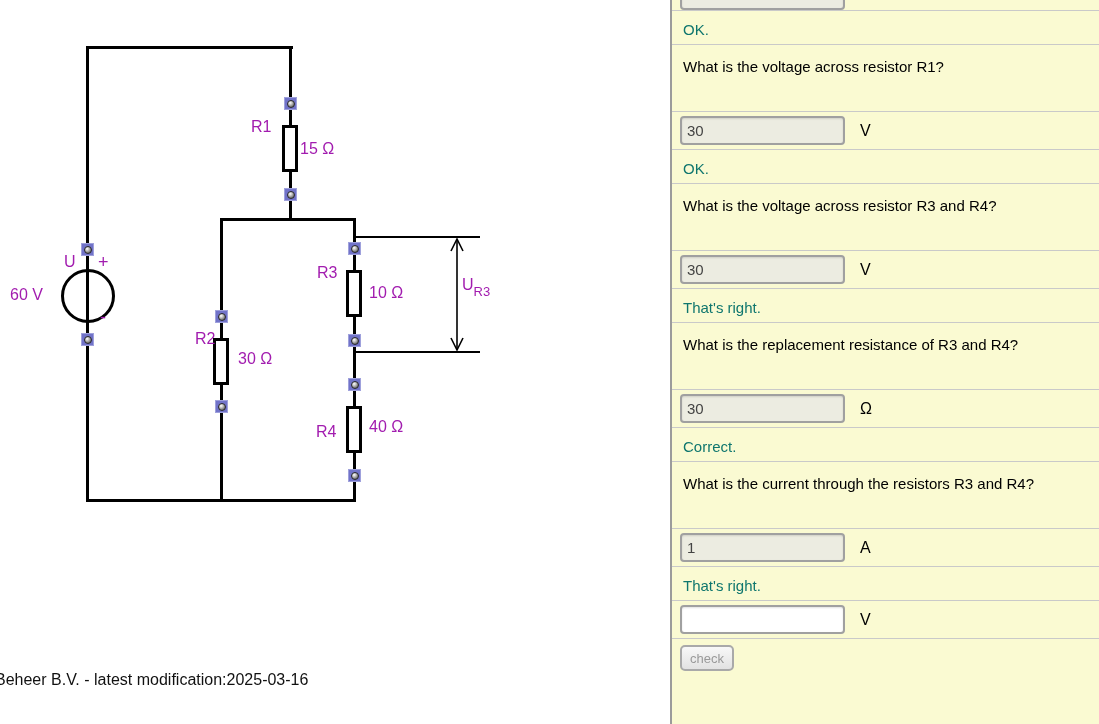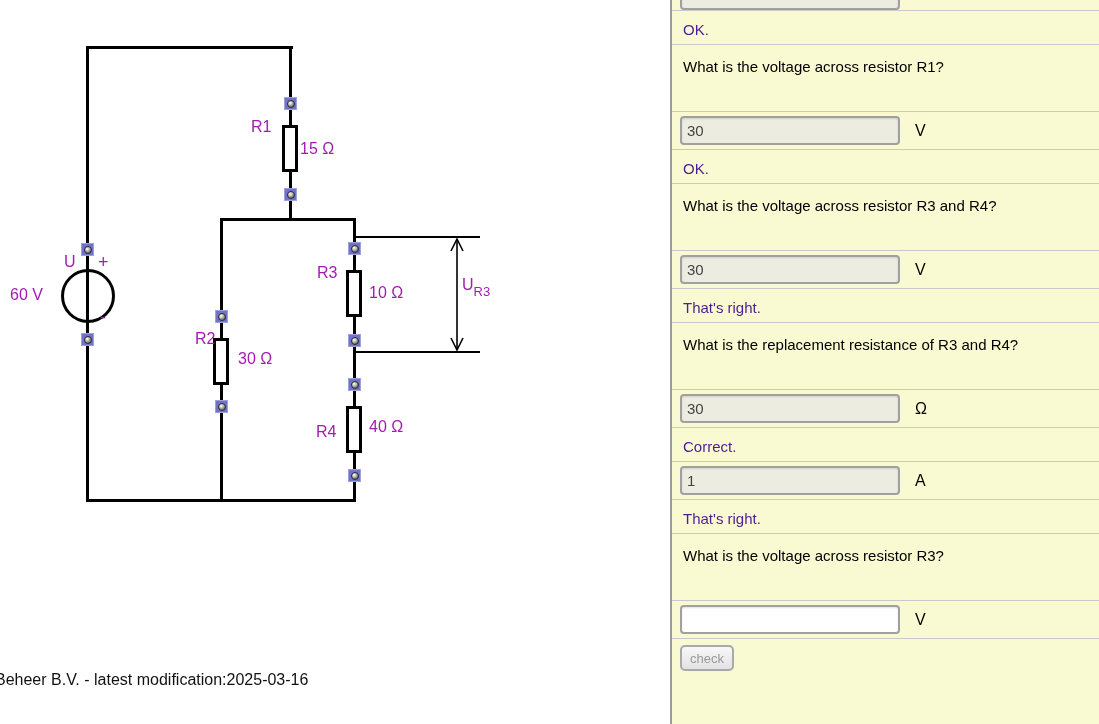--- a/index.html
+++ b/index.html
@@ -61,26 +61,26 @@
   .meas-svg { position:absolute; left:350px; top:230px; }
 
   .footer { position:absolute; left:-5px; top:671px; font-size:16px; color:#111; white-space:nowrap; }
 
   
   .panel { position:absolute; left:670px; top:0; width:429px; height:724px;
     background:#FAFAD2; border-left:2px solid #9b9b9b; box-sizing:border-box; overflow:hidden; }
   .row { box-sizing:border-box; border-bottom:1px solid #c9c9c9; }
   .row.partial-input { height:11px; position:relative; overflow:hidden; }
   .row.partial-input input { position:absolute; top:-19px; left:8px; }
-  .row.feedback { height:34px; padding:10px 0 0 11px; font-size:15px; color:#4c1d95; }
+  .row.feedback { height:34px; padding:10px 0 0 11px; font-size:15px; color:#0f766e; }
   .row.question { height:67px; padding:13px 12px 0 11px; font-size:15px; color:#000; }
   .row.input    { height:38px; display:flex; align-items:center; padding-left:8px; }
   .row.button-row { height:28px; border-bottom:none; padding:6px 0 0 8px; }
 
-  input.ans { width:220px; height:29px; border:2px solid #a0a0a0; border-radius:4px;
+  input.ans { width:165px; height:29px; border:2px solid #a0a0a0; border-radius:4px;
     background:#fff; font-family:"Liberation Sans", sans-serif; font-size:15px; color:#444;
     padding:0 5px; box-sizing:border-box; outline:none;
     box-shadow:inset 0 1px 2px rgba(0,0,0,0.12); }
   input.ans.filled { background:#ECECE1; }
   .unit { margin-left:15px; font-size:16px; color:#000; }
 
   button.check-btn { width:54px; height:26px; border:2px solid #a9a9a9; border-radius:5px;
     background:linear-gradient(#f8f8f8, #e2e2e2); color:#999;
     font-family:"Liberation Sans", sans-serif; font-size:13px; }
 </style>
@@ -156,24 +156,24 @@
       <input type="text" class="ans filled" value="30" style="">
       <span class="unit">V</span>
     </div>
     <div class="row feedback">That's right.</div>
     <div class="row question">What is the replacement resistance of R3 and R4?</div>
     <div class="row input">
       <input type="text" class="ans filled" value="30" style="">
       <span class="unit">Ω</span>
     </div>
     <div class="row feedback">Correct.</div>
+    <div class="row question">What is the current through the resistors R3 and R4?</div>
     <div class="row input">
       <input type="text" class="ans filled" value="1" style="">
       <span class="unit">A</span>
     </div>
     <div class="row feedback">That's right.</div>
-    <div class="row question">What is the voltage across resistor R3?</div>
     <div class="row input">
       <input type="text" class="ans" style="">
       <span class="unit">V</span>
     </div>
     <div class="row button-row"><button class="check-btn">check</button></div>
   </div>
 
 </body></html>

